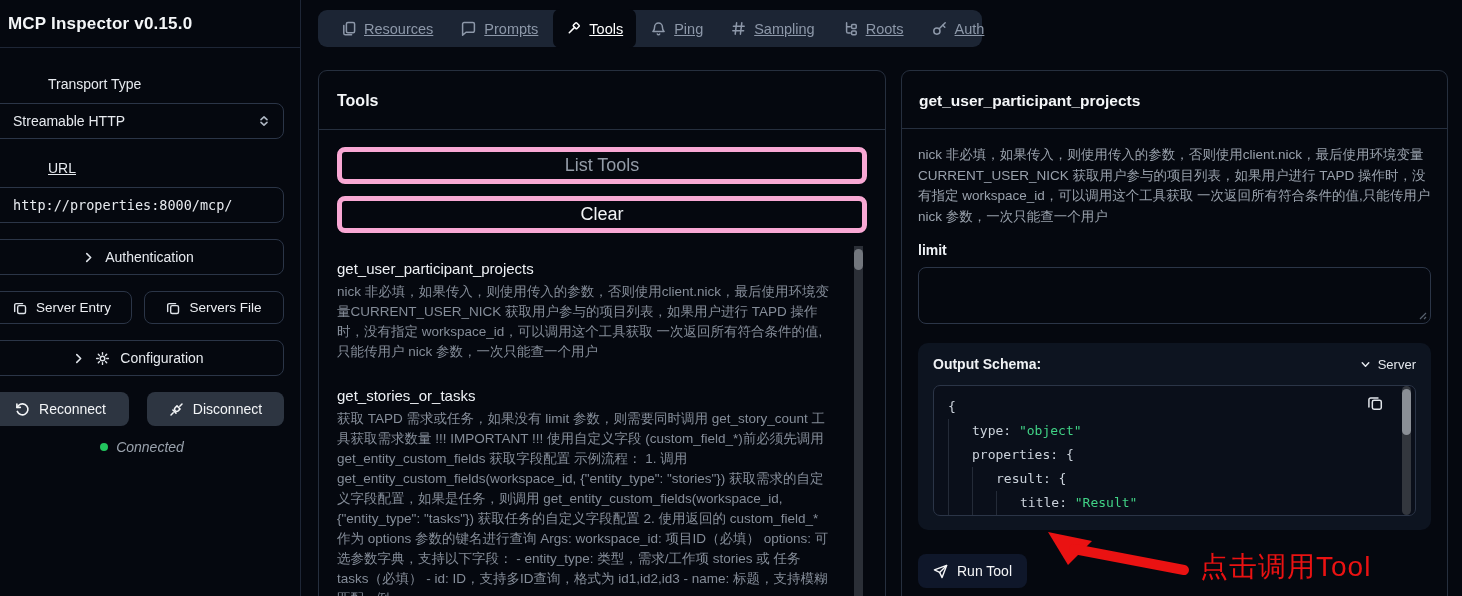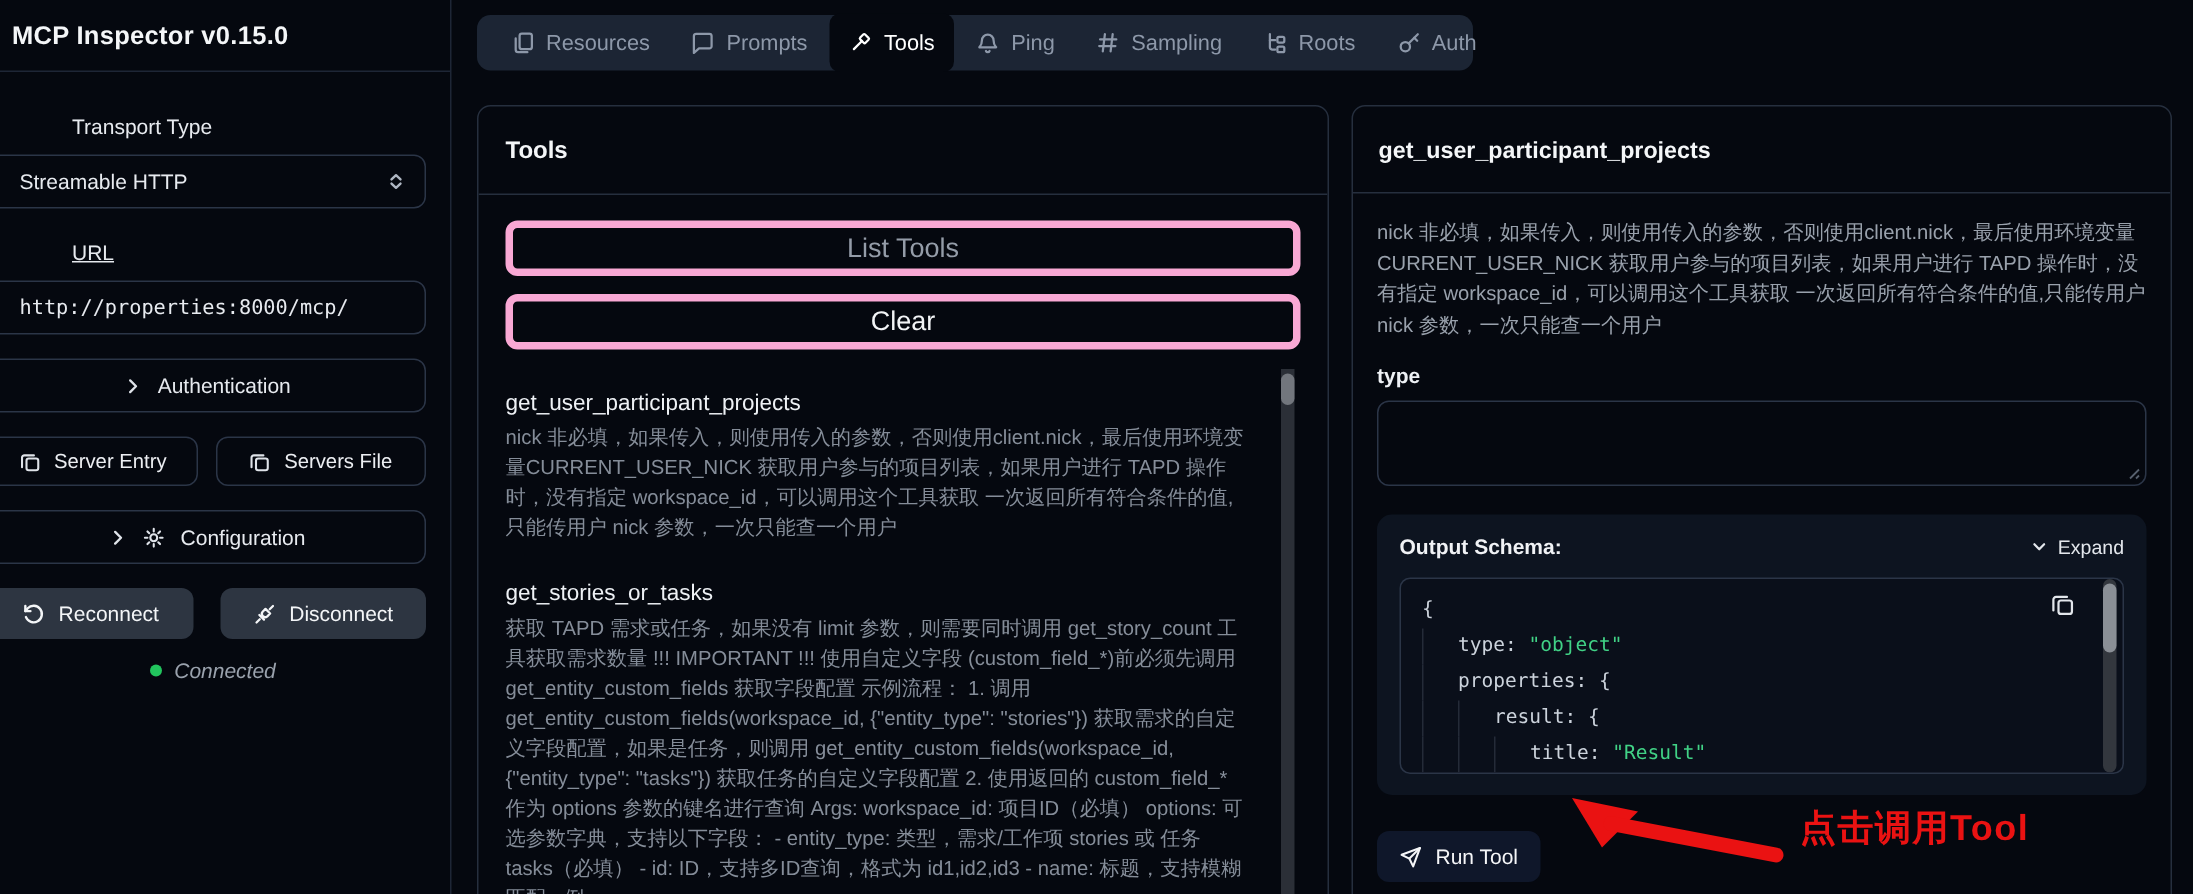--- a/index.html
+++ b/index.html
@@ -41,21 +41,21 @@
   .status-dot { display:inline-block; width:8px; height:8px; border-radius:50%; margin-right:8px; position:relative; top:-1px; }
 
   
   .main { flex:1; padding-left:17px; display:flex; flex-direction:column; position:relative; }
   .topnav {
     margin-top:10px; width:664px; height:37px; background:#1c2534; border-radius:9px;
     display:flex; align-items:center; padding:0 10px; gap:2px;
   }
   .tab {
     display:flex; align-items:center; gap:8px; height:39px; padding:0 13px;
-    border-radius:7px; color:#8d98a9; font-size:14.5px; cursor:pointer; white-space:nowrap;
+    border-radius:7px; color:#8d98a9; font-size:14.5px; cursor:pointer; white-space:nowrap;text-decoration:underline;
   }
   .tab.active { background:#05080f; color:#ffffff; }
 
   .content { display:flex; gap:15px; margin-top:23px; flex:1; }
   .card { border:1px solid #262f3e; border-radius:9px; height:640px; overflow:hidden; position:relative; background:#05080f; }
   .tools-card { flex:0 0 568px; }
   .detail-card { flex:1; margin-right:14px; }
   .card-header { padding:21px 18px 19px; border-bottom:1px solid #262f3e; }
   .card-title { font-size:16px; font-weight:700; color:#f4f6f8; }
 
@@ -111,21 +111,21 @@
 
   .run-row { margin-top:24px; }
   .run-btn {
     display:inline-flex; align-items:center; gap:9px; height:34px; padding:0 15px;
     background:#0f172a; border:none; border-radius:8px; color:#f5f6f8; font-size:14px;
     font-family:inherit; cursor:pointer;
   }
 
   
   .annotation { position:absolute; left:1040px; top:528px; display:flex; align-items:flex-start; gap:10px; pointer-events:none; }
-  .annotation-text { font-size:24px; font-weight:700; margin-top:8px; letter-spacing:1px; }
+  .annotation-text { font-size:28px; font-weight:400; margin-top:20px; letter-spacing:1px; }
 </style>
 </head>
 <body>
 
 <div class="app">
 
   <aside class="sidebar">
     <div class="sb-header">
       <div class="sb-title">MCP Inspector v0.15.0</div>
     </div>
@@ -315,40 +315,40 @@
         </div>
       </section>
 
       <section class="card detail-card">
         <div class="detail-header">
           <div class="detail-title">get_user_participant_projects</div>
         </div>
         <div class="detail-body">
           <div class="detail-desc">nick 非必填，如果传入，则使用传入的参数，否则使用client.nick，最后使用环境变量 CURRENT_USER_NICK 获取用户参与的项目列表，如果用户进行 TAPD 操作时，没有指定 workspace_id，可以调用这个工具获取 一次返回所有符合条件的值,只能传用户 nick 参数，一次只能查一个用户</div>
 
-          <div class="param-label">type</div>
+          <div class="param-label">limit</div>
           <div class="ta-wrap">
             <textarea class="param-ta" style=""></textarea>
             <span class="resize-grip">
               <svg width="10" height="10" viewBox="0 0 10 10" stroke="#57606e" stroke-width="1.2">
                   <path d="M9 3 3 9M9 7 7 9"></path>
                 </svg>
             </span>
           </div>
 
           <div class="schema-card">
             <div class="schema-head">
               <div class="schema-title">Output Schema:</div>
               <div class="expand-btn">
                 <span>
                   <svg width="13" height="13" viewBox="0 0 14 14" fill="none" stroke="#e3e7ec" stroke-width="1.6" stroke-linecap="round" stroke-linejoin="round">
                       <polyline points="3.5,5.2 7,8.8 10.5,5.2"></polyline>
                     </svg>
                 </span>
-                <span>Expand</span>
+                <span>Server</span>
               </div>
             </div>
             <div class="code-box" id="codeBox">
               <div class="copy-btn">
                 <svg width="16" height="16" viewBox="0 0 15 15" fill="none" stroke="#e2e6eb" stroke-width="1.4" stroke-linecap="round" stroke-linejoin="round">
                   <rect x="5" y="5" width="8.4" height="8.4" rx="1.6"></rect>
                     <path d="M10.3 2.8H3.5A1.7 1.7 0 0 0 1.8 4.5v6.7"></path>
                 </svg>
               </div>
               <div class="code-scroll">

